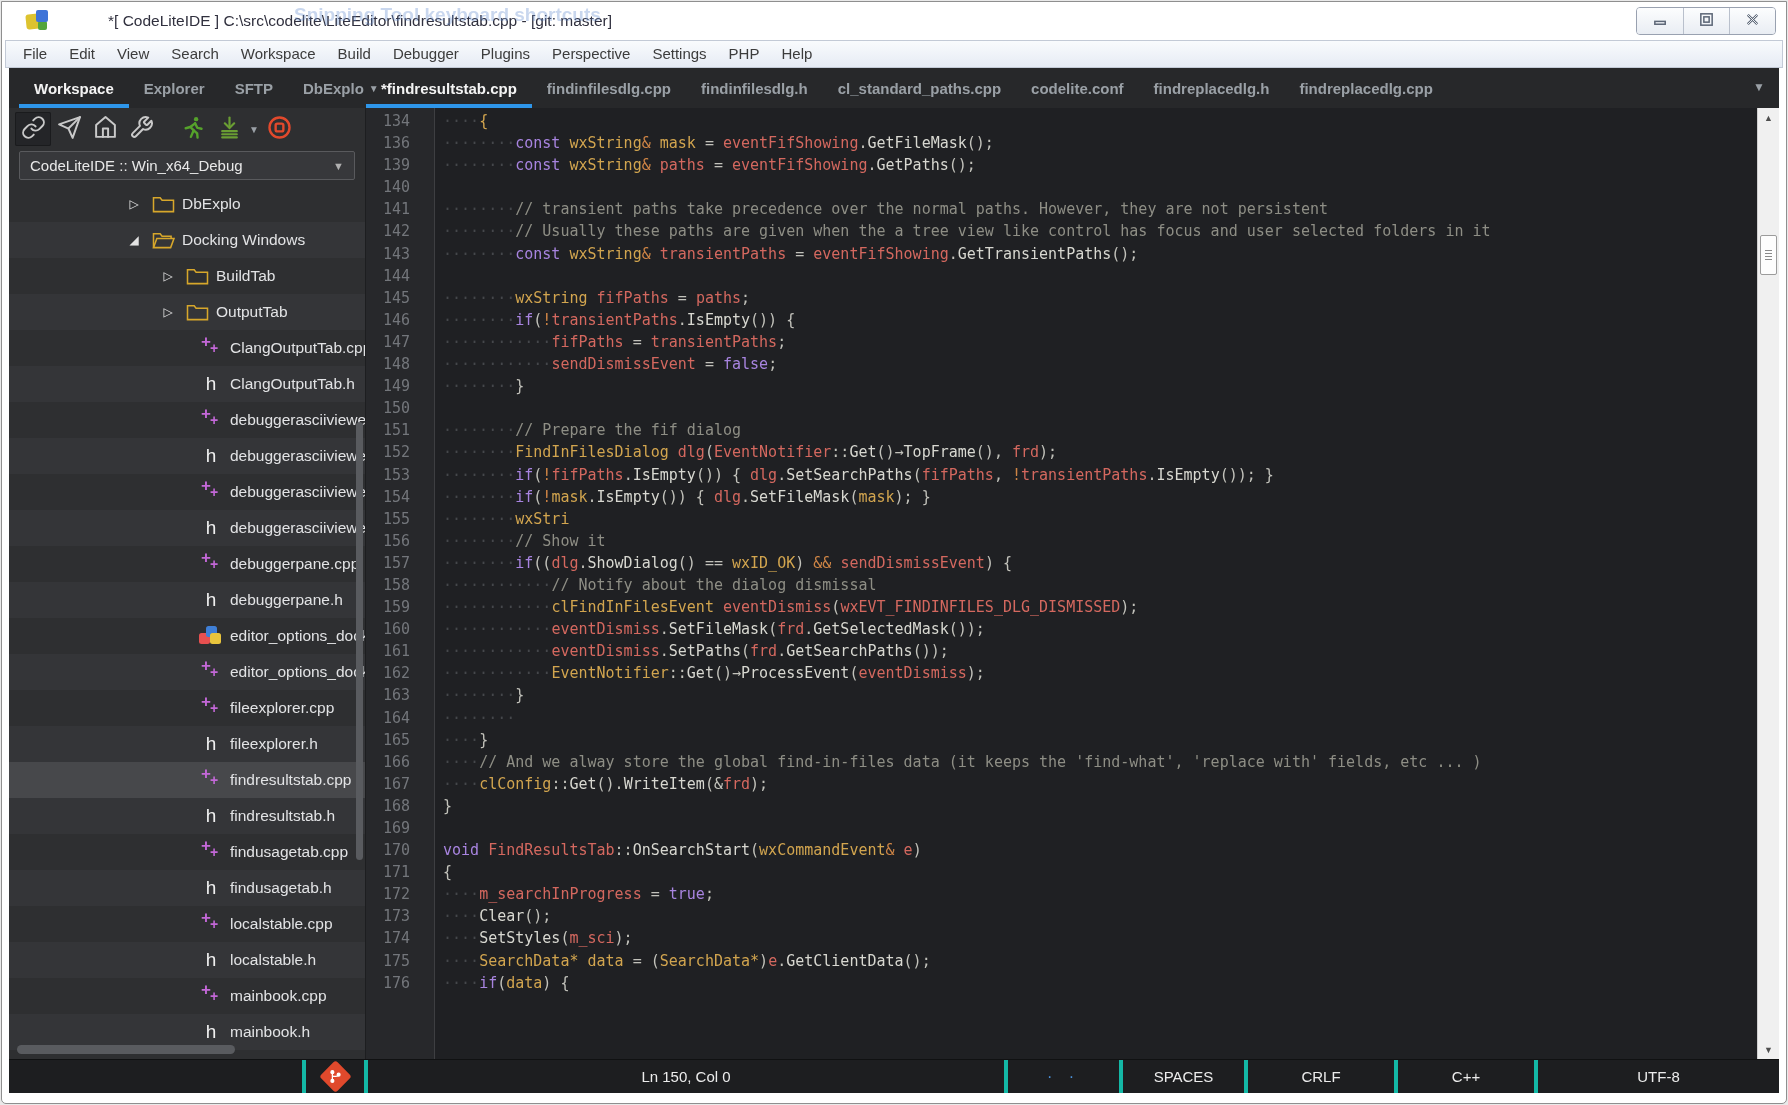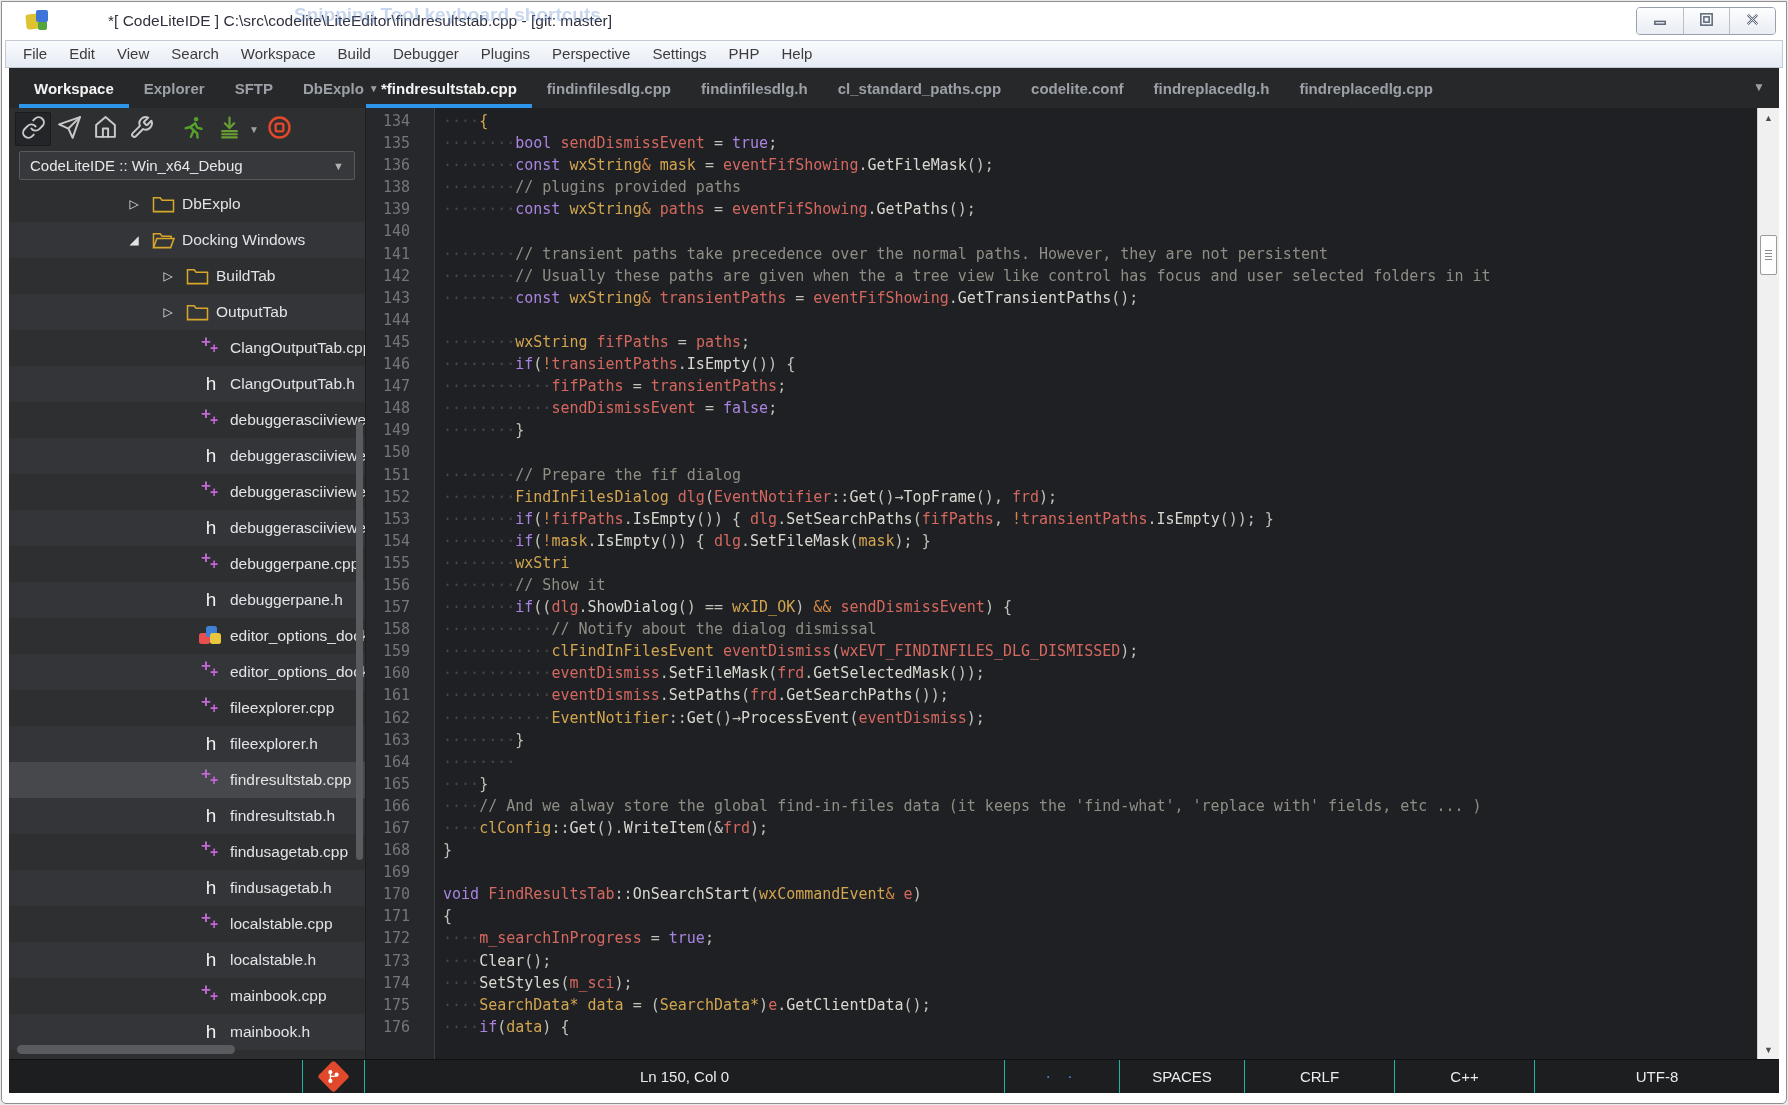--- a/index.html
+++ b/index.html
@@ -83,21 +83,21 @@
   
   #vscroll { width:22px; flex:none; background:#f0f0f0; border-left:1px solid #cfcfcf; display:flex; flex-direction:column; }
   .sbtn { height:19px; flex:none; display:flex; align-items:center; justify-content:center; color:#4e4e4e; font-size:9px; }
   #vtrack { flex:1; position:relative; }
   #vthumb { position:absolute; top:108px; left:2px; right:2px; height:40px; background:#fdfdfd; border:1px solid #9b9b9b; border-radius:2px; }
   #vthumb::after { content:""; position:absolute; left:4px; right:4px; top:14px; height:10px;
     background:repeating-linear-gradient(#8a8a8a 0 1px, transparent 1px 3px); }
 
   
   #statusbar { height:34px; flex:none; background:#1d1e20; border-top:1px solid #101112; display:flex; align-items:stretch; color:#ececec; font-size:15px; }
-  .st-cell { display:flex; align-items:center; justify-content:center; border-left:1px solid #14b8a6; }
+  .st-cell { display:flex; align-items:center; justify-content:center; border-left:4px solid #14b8a6; }
   #st-spacer { width:293px; border-left:none; }
   #st-git { width:62px; }
   #st-pos { width:640px; }
   #st-dots { width:115px; color:#4a90d9; font-size:16px; letter-spacing:6px; }
   #st-spaces { width:125px; } #st-eol { width:150px; } #st-lang { width:140px; }
   #st-enc { flex:1; }
   .git-diamond { width:23px; height:23px; background:#e0492c; transform:rotate(45deg); border-radius:3px; display:flex; align-items:center; justify-content:center; }
   .git-diamond svg { width:15px; height:15px; transform:rotate(-45deg); }
 </style>
 </head>
@@ -446,30 +446,22 @@
         <div id="tree-hsb"></div>
       </div>
 
       <div id="editor">
         <div id="code-area">
             <div class="cl">
               <span class="lnum">134</span>
               <span class="lcode"><span class="tk-ws">····</span><span class="tk-typ">{</span></span>
             </div>
             <div class="cl">
-              <span class="lnum">135</span>
-              <span class="lcode"><span class="tk-ws">········</span><span class="tk-kw">bool</span><span class="tk-pl"> </span><span class="tk-var">sendDismissEvent</span><span class="tk-op"> = </span><span class="tk-kw">true</span><span class="tk-op">;</span></span>
-            </div>
-            <div class="cl">
               <span class="lnum">136</span>
               <span class="lcode"><span class="tk-ws">········</span><span class="tk-kw">const</span><span class="tk-pl"> </span><span class="tk-typ">wxString</span><span class="tk-or">&amp;</span><span class="tk-pl"> </span><span class="tk-typ">mask</span><span class="tk-op"> = </span><span class="tk-var">eventFifShowing</span><span class="tk-op">.</span><span class="tk-fn">GetFileMask</span><span class="tk-op">();</span></span>
-            </div>
-            <div class="cl">
-              <span class="lnum">138</span>
-              <span class="lcode"><span class="tk-ws">········</span><span class="tk-cmt">// plugins provided paths</span></span>
             </div>
             <div class="cl">
               <span class="lnum">139</span>
               <span class="lcode"><span class="tk-ws">········</span><span class="tk-kw">const</span><span class="tk-pl"> </span><span class="tk-typ">wxString</span><span class="tk-or">&amp;</span><span class="tk-pl"> </span><span class="tk-var">paths</span><span class="tk-op"> = </span><span class="tk-var">eventFifShowing</span><span class="tk-op">.</span><span class="tk-fn">GetPaths</span><span class="tk-op">();</span></span>
             </div>
             <div class="cl">
               <span class="lnum">140</span>
               <span class="lcode"></span>
             </div>
             <div class="cl">

